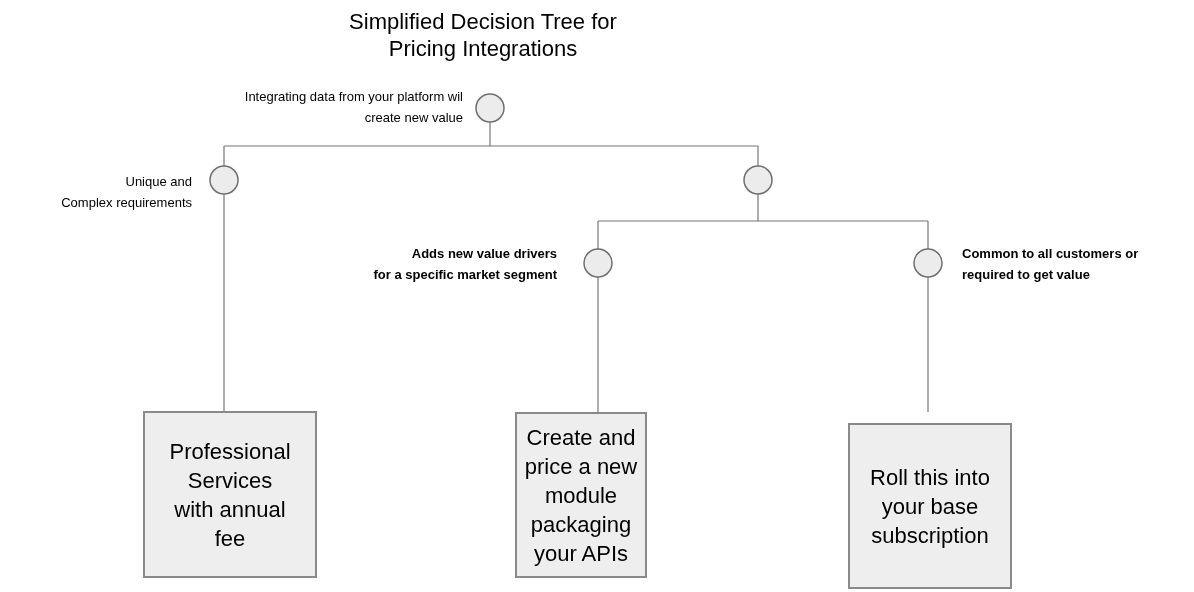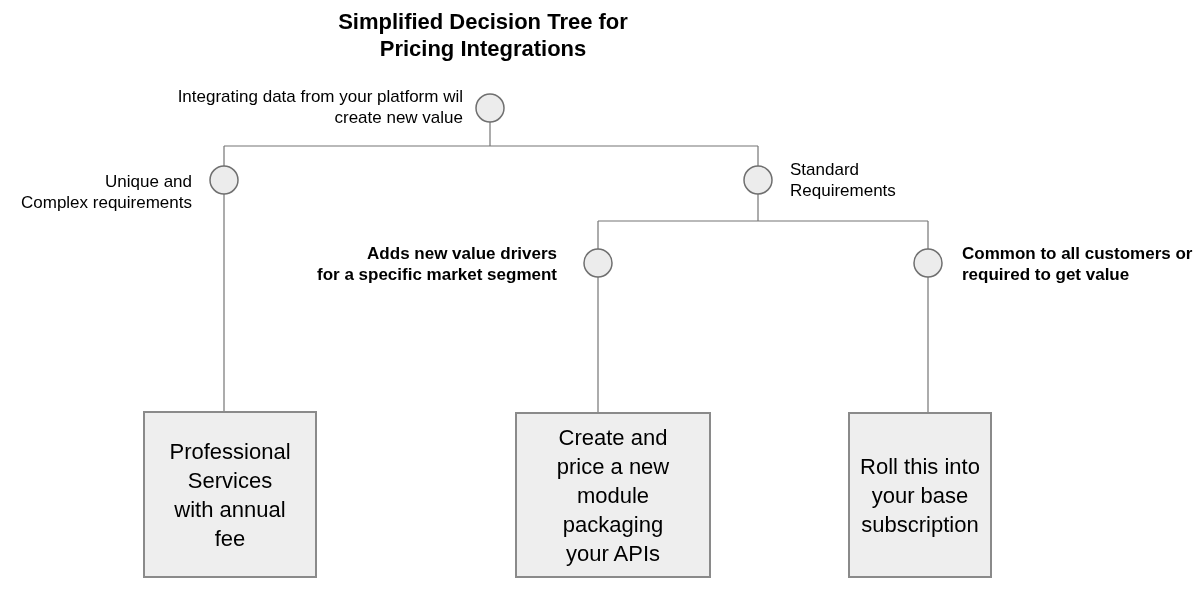--- a/index.html
+++ b/index.html
@@ -17,49 +17,49 @@
     width:1194px;height:592px;
     background:var(--background);
     font-family:"Liberation Sans","DejaVu Sans",sans-serif;
     color:var(--text);
     overflow:hidden;
   }
   .diagram-title{
     position:absolute;
     left:483px;top:8px;
     transform:translateX(-50%);
-    font-size:22px;font-weight:bold;
+    font-size:22px;font-weight:normal;
     line-height:27px;
     text-align:center;
     white-space:pre-line;
   }
   svg.connectors{position:absolute;left:0;top:0;}
   svg.connectors line{stroke:var(--line);stroke-width:1.2;}
   svg.connectors circle{fill:var(--node-fill);stroke:var(--node-stroke);stroke-width:1.5;}
   .node-label{
     position:absolute;
-    font-size:17px;
+    font-size:13px;
     line-height:21px;
     white-space:pre-line;
   }
   .node-label.align-right{text-align:right;}
   .node-label.align-left{text-align:left;}
   .outcome-box{
     position:absolute;
     background:var(--box-fill);
     border:2px solid var(--box-border);
     box-sizing:border-box;
     display:flex;align-items:center;justify-content:center;
     text-align:center;
     font-size:22px;line-height:29px;
     white-space:pre-line;
   }
   #box-professional{left:143px;top:411px;width:174px;height:167px;}
-  #box-module{left:515px;top:412px;width:196px;height:166px;}
-  #box-subscription{left:848px;top:412px;width:144px;height:166px;}
+  #box-module{left:515px;top:412px;width:132px;height:166px;}
+  #box-subscription{left:848px;top:423px;width:164px;height:166px;}
   #label-root{right:731px;top:86px;}
   #label-unique{right:1002px;top:159px;margin-top:12px;}
   #label-standard{left:790px;top:159px;}
   #label-drivers{right:637px;top:243px;font-weight:bold;}
   #label-common{left:962px;top:243px;font-weight:bold;}
 </style>
 </head>
 <body>
 
 <div class="stage">
@@ -90,22 +90,20 @@
     <circle cx="598" cy="263" r="14"></circle>
     <circle cx="928" cy="263" r="14"></circle>
   </svg>
 
   <div id="label-root" class="node-label align-right">Integrating data from your platform wil
 create new value</div>
 
   <div id="label-unique" class="node-label align-right">Unique and
 Complex requirements</div>
 
-  <div id="label-standard" class="node-label align-left">Standard
-Requirements</div>
 
   <div id="label-drivers" class="node-label align-right">Adds new value drivers
 for a specific market segment</div>
 
   <div id="label-common" class="node-label align-left">Common to all customers or
 required to get value</div>
 
   <div id="box-professional" class="outcome-box">Professional
 Services
 with annual

